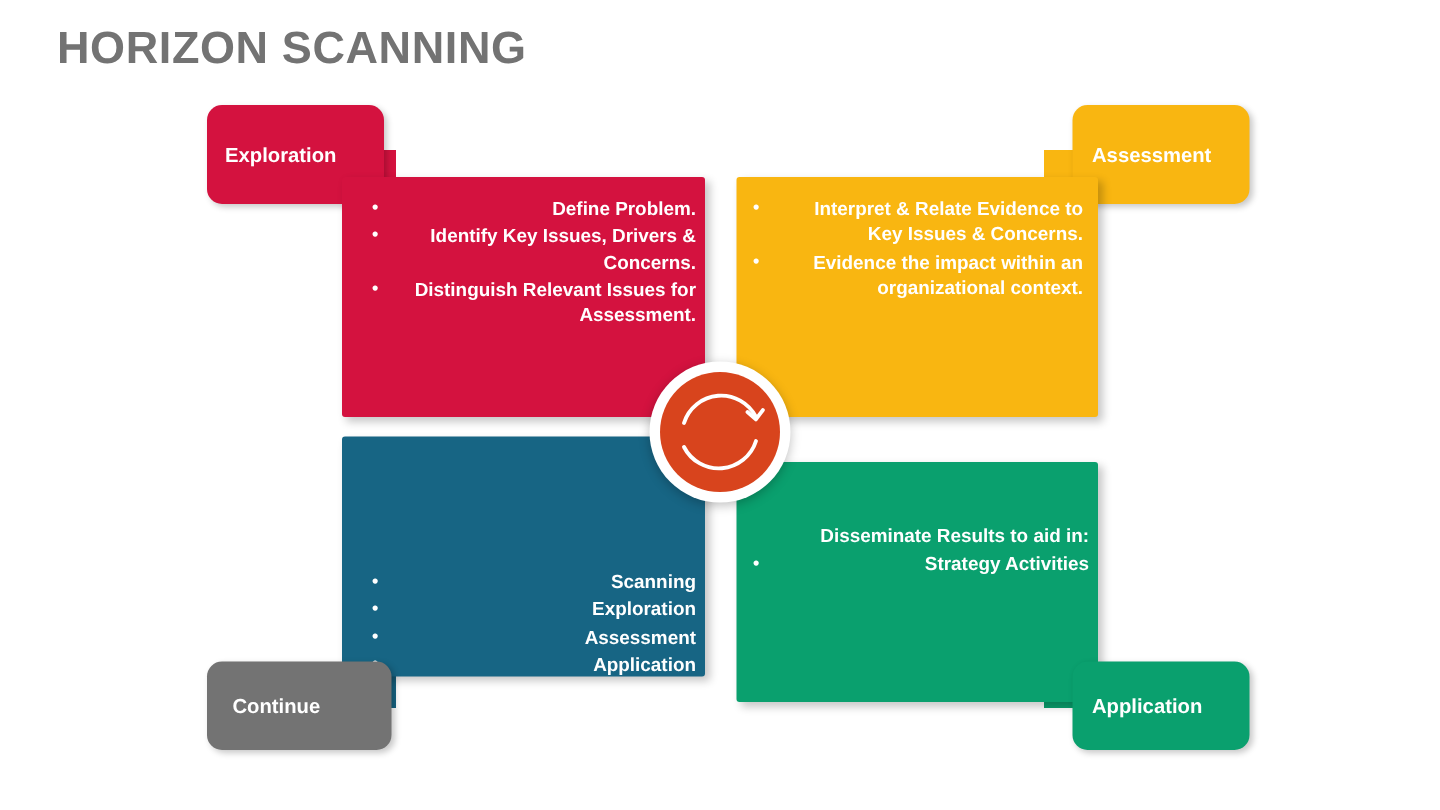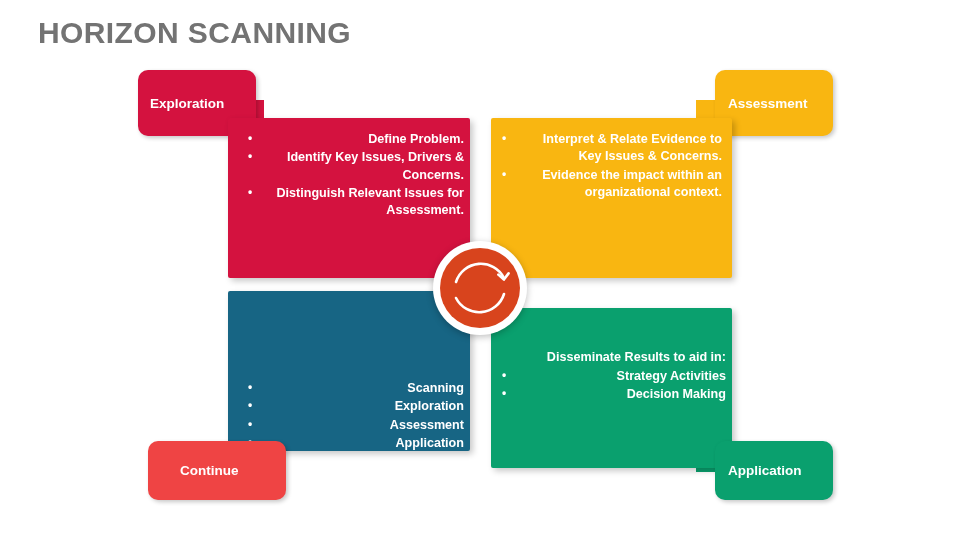--- a/index.html
+++ b/index.html
@@ -98,32 +98,31 @@
   <div>
     <div class="joiner" style="left:228px;top:412px;width:36px;height:60px;background:#176584;"></div>
     <div class="body" style="left:228px;top:291px;width:242px;height:160px;background:#176584;">
       <ul class="blist" style="position:absolute;left:20px;top:41px;width:216px;margin-top:48px;">
         <li>Scanning</li>
         <li>Exploration</li>
         <li>Assessment</li>
         <li>Application</li>
       </ul>
     </div>
-    <div class="tab" style="left:148px;top:441px;width:106px;height:59px;background:#ef4444;padding-left:32px;">
+    <div class="tab" style="left:138px;top:441px;width:106px;height:59px;background:#737373;padding-left:17px;">
       <span>Continue</span>
     </div>
   </div>
 
   <div>
     <div class="joiner" style="left:696px;top:412px;width:36px;height:60px;background:#0AA06E;"></div>
     <div class="body" style="left:491px;top:308px;width:241px;height:160px;background:#0AA06E;">
       <div class="listhead" style="position:absolute;left:11px;top:41px;width:224px;">Disseminate Results to aid in:</div>
       <ul class="blist" style="position:absolute;left:11px;top:60px;width:224px;">
         <li>Strategy Activities</li>
-        <li>Decision Making</li>
       </ul>
     </div>
     <div class="tab" style="left:715px;top:441px;width:105px;height:59px;background:#0AA06E;padding-left:13px;">
       <span>Application</span>
     </div>
   </div>
 
   <div id="cycle-badge">
     <div id="cycle-disc">
       <svg width="80" height="80" viewBox="0 0 80 80" aria-hidden="true">

